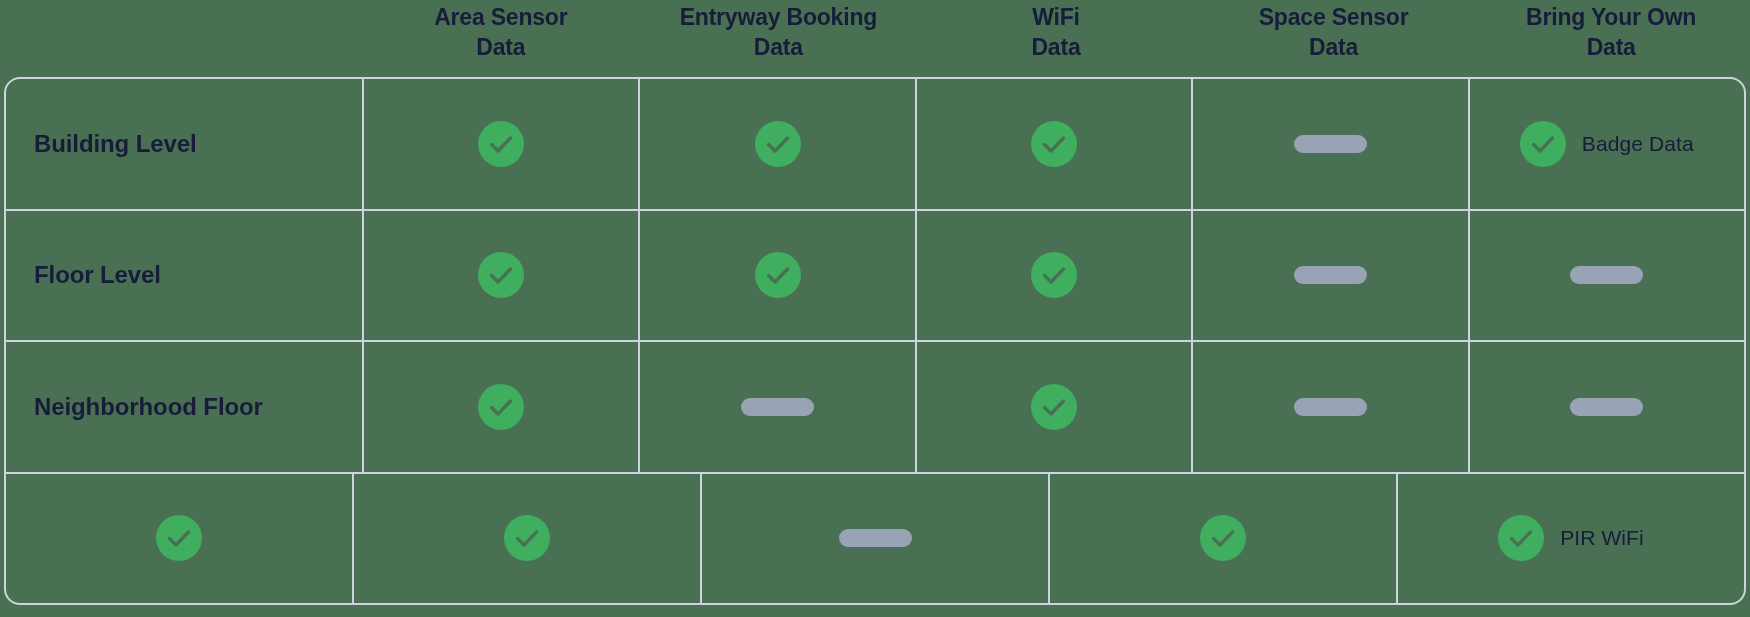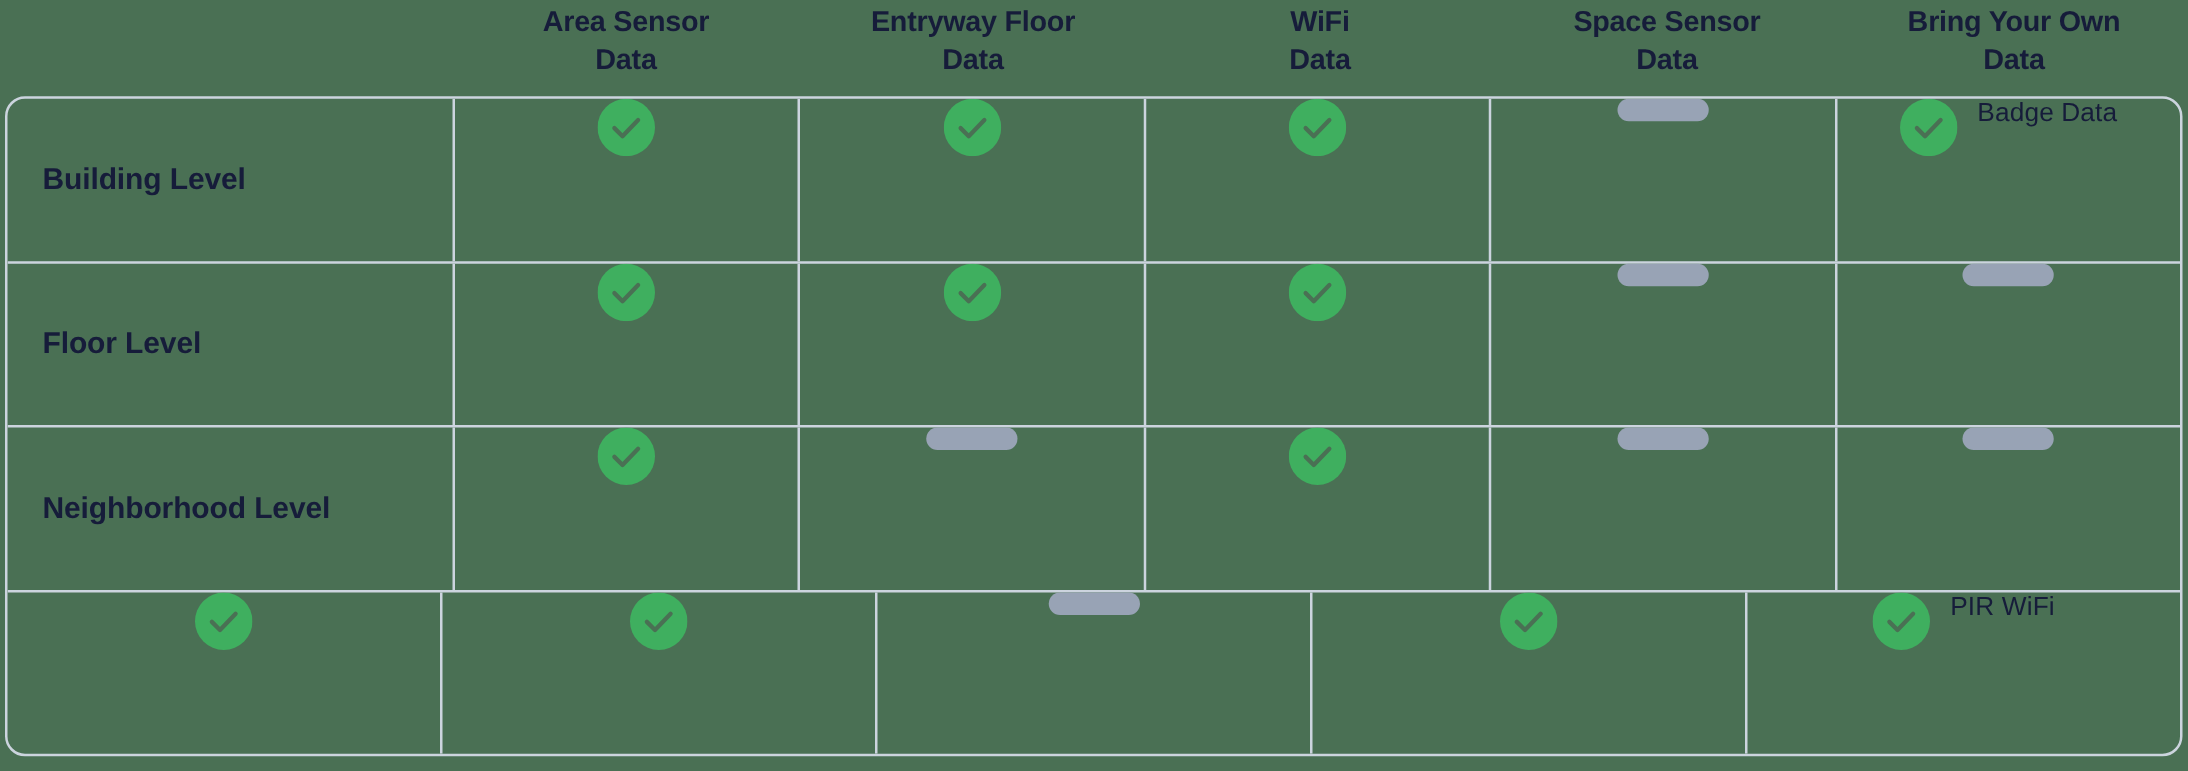--- a/index.html
+++ b/index.html
@@ -77,21 +77,21 @@
     color: #161c3a;
     font-size: 24px;
     font-weight: bold;
     letter-spacing: -0.1px;
     border-right: 2px solid #ccd4de;
   }
 
   .matrix-cell {
     flex: 1 1 0;
     display: flex;
-    align-items: flex-start;
+    align-items: center;
     justify-content: center;
     border-right: 2px solid #ccd4de;
     box-sizing: border-box;
     min-width: 0;
     gap: 16px;
   }
   .matrix-cell:last-child {
     border-right: none;
   }
   .matrix-cell.with-note {
@@ -122,21 +122,21 @@
 </style>
 </head>
 <body>
 
 <div class="capability-matrix">
 
   <div class="matrix-header">
     <div class="header-spacer"></div>
     <div class="header-cell">Area Sensor
 Data</div>
-    <div class="header-cell">Entryway Floor
+    <div class="header-cell">Entryway Booking
 Data</div>
     <div class="header-cell">WiFi
 Data</div>
     <div class="header-cell">Space Sensor
 Data</div>
     <div class="header-cell">Bring Your Own
 Data</div>
   </div>
 
   <div class="matrix-body" id="matrix-body">
@@ -197,21 +197,21 @@
         </div>
         <div class="matrix-cell">
           <div class="dash-mark"></div>
         </div>
         <div class="matrix-cell">
           <div class="dash-mark"></div>
         </div>
       </div>
       <div class="matrix-row">
         <div class="row-label-cell">
-          <span>Neighborhood Level</span>
+          <span>Neighborhood Floor</span>
         </div>
         <div class="matrix-cell">
           <svg class="check-icon" viewBox="0 0 46 46">
             <circle cx="23" cy="23" r="23" fill="#3faf5f"></circle>
             <path d="M13.5 23.5 L20 30 L32.5 17" fill="none" stroke="#4a7054" stroke-width="3.4" stroke-linecap="round" stroke-linejoin="round"></path>
           </svg>
         </div>
         <div class="matrix-cell">
           <div class="dash-mark"></div>
         </div>

